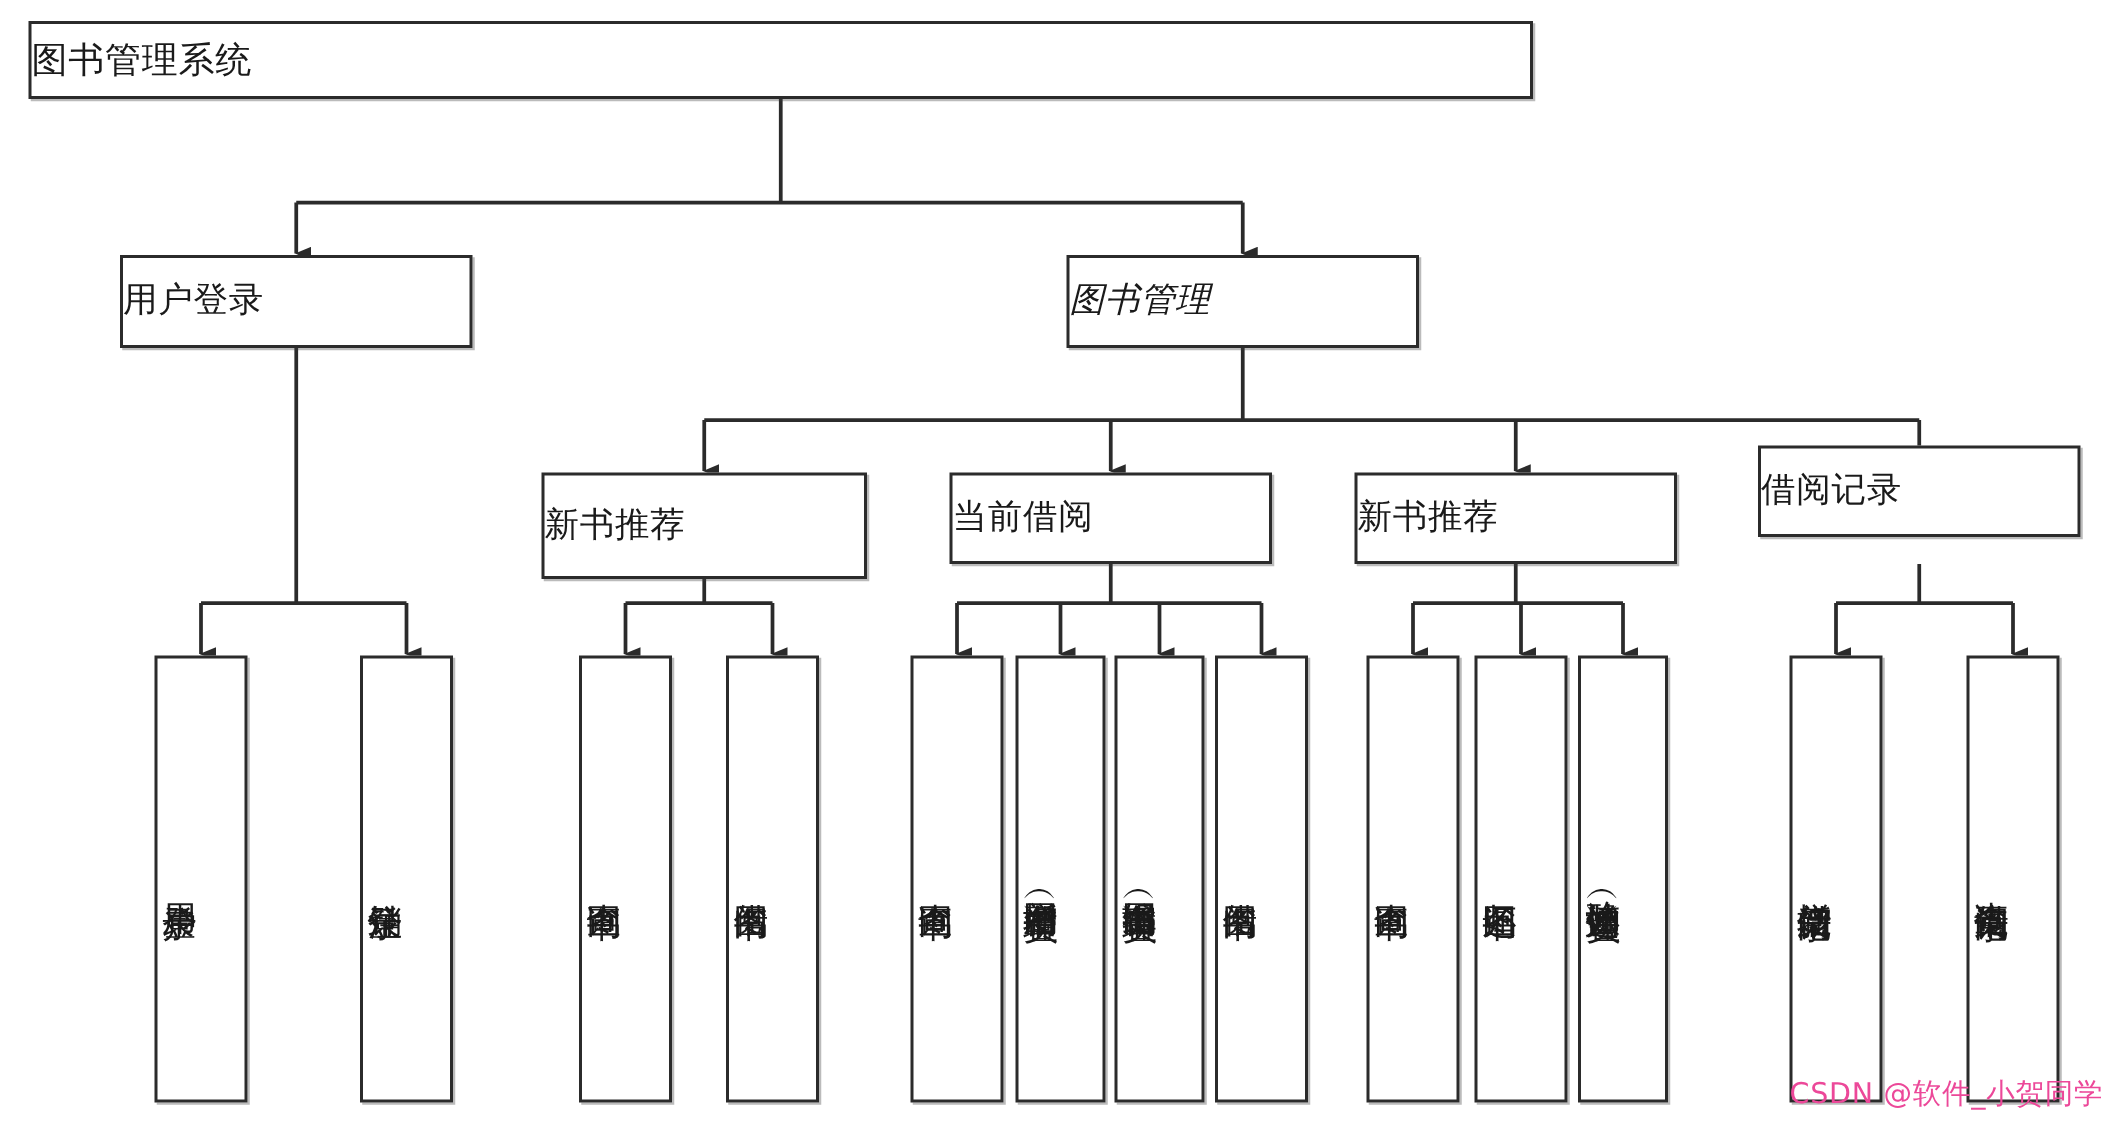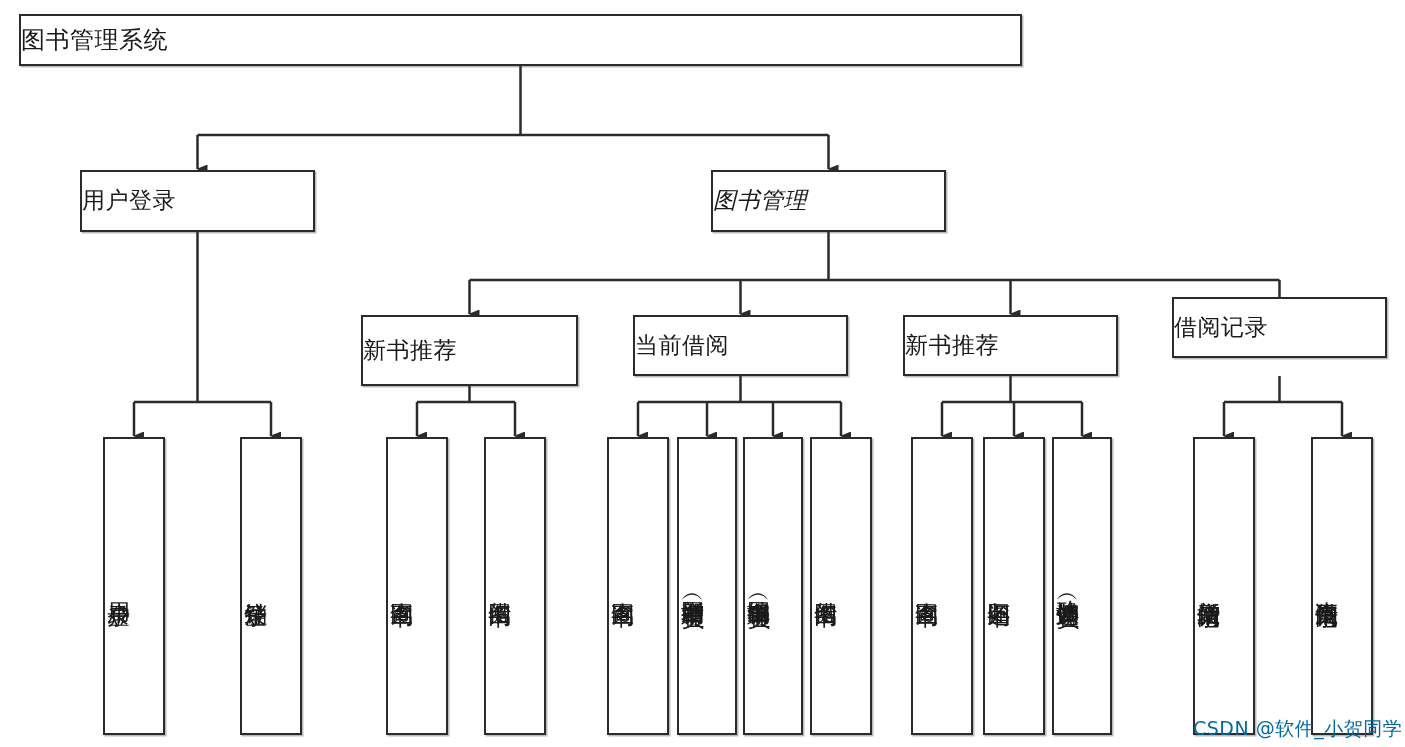--- a/index.html
+++ b/index.html
@@ -167,15 +167,15 @@
         <div class="node-label-v">确认归还（管理员）</div>
       </div>
       <div class="node-box level-4" style="left: 1193px; top: 437px; width: 62px; height: 298px;">
         <div class="node-label-v">新增借阅记录</div>
       </div>
       <div class="node-box level-4" style="left: 1311px; top: 437px; width: 62px; height: 298px;">
         <div class="node-label-v">查询借阅记录</div>
       </div>
     </div>
 
-  <div class="watermark" style="left: 1193px; top: 716px; color: #0369a1;">CSDN @软件_小贺同学</div>
+  <div class="watermark" style="left: 1193px; top: 716px; color: #ec4899;">CSDN @软件_小贺同学</div>
 
 </div>
 
 </body></html>

